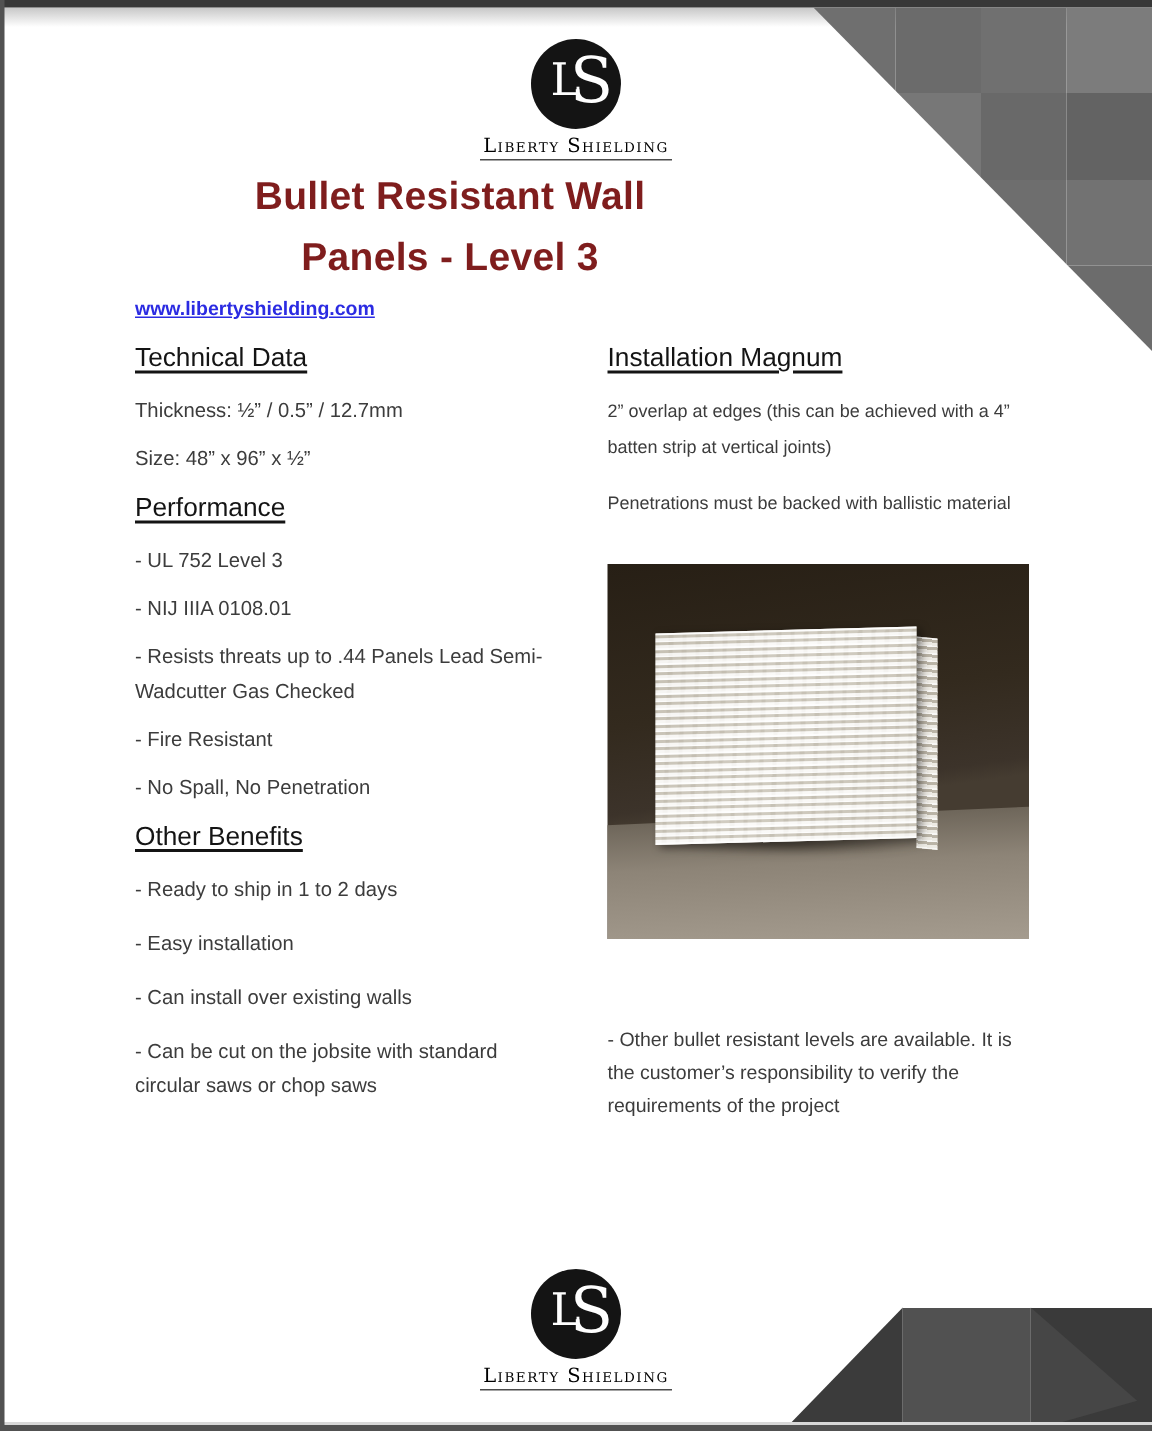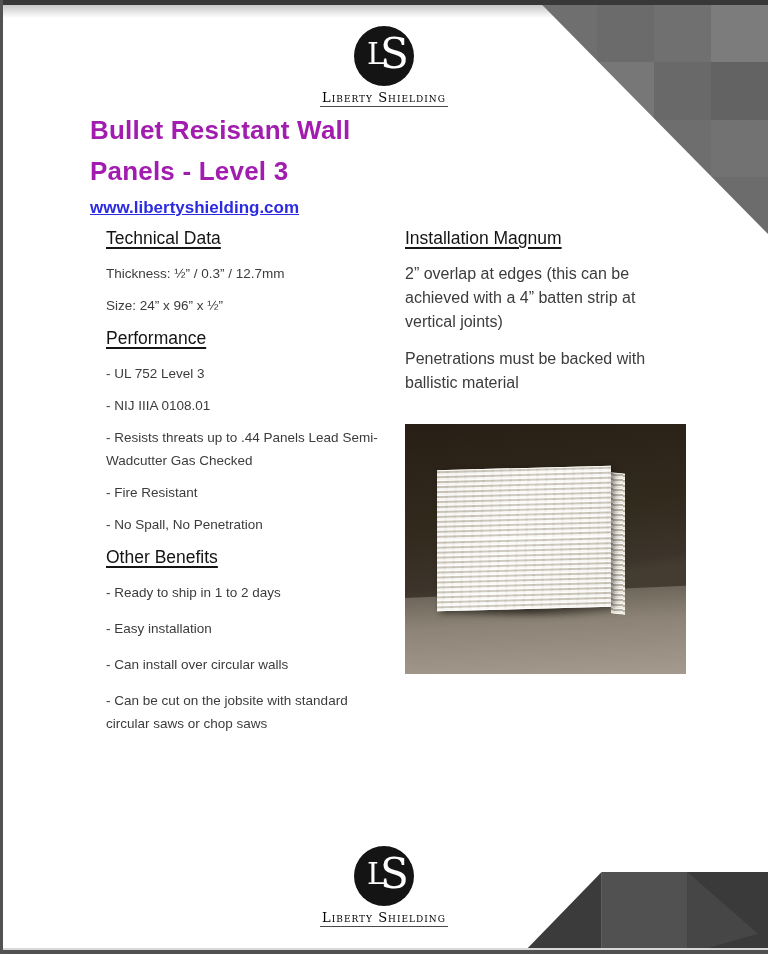--- a/index.html
+++ b/index.html
@@ -52,41 +52,41 @@
   .logo-circle .mono-s { left:26px; top:7px;  font-size:42px; }
   .logo-wordmark {
     display:inline-block; font-family:"DejaVu Serif", serif; font-variant:small-caps;
     font-size:13px; letter-spacing:1px; color:#000000;
     border-bottom:1.5px solid #4a4a4a; padding:0 2px 1px;
   }
 
   
   .title-block { position:absolute; left:90px; top:110px; width:420px; z-index:2; }
   .title-block .title-line {
-    font-size:26px; font-weight:700; color:#a21caf; line-height:41px; letter-spacing:0.2px;
+    font-size:26px; font-weight:700; color:#7f1d1d; line-height:41px; letter-spacing:0.2px;text-align:center;
   }
   .site-link {
-    position:absolute; left:90px; top:198px; font-size:17px; font-weight:700;
+    position:absolute; left:90px; top:198px; font-size:13px; font-weight:700;
     color:#2b2be2; text-decoration:underline; z-index:2;
   }
 
   
   .col { position:absolute; top:226px; z-index:2; }
-  .col-left  { left:90px;  width:276px;margin-left:16px; }
+  .col-left  { left:90px;  width:276px; }
   .col-right { left:405px; width:282px; }
 
   h2.sec-heading {
     font-size:17.5px; font-weight:400; color:#141414; line-height:24px;
     text-decoration:underline; text-underline-offset:3px; text-decoration-thickness:1.5px;
     margin:3px 0 12px;
   }
   .col section:first-child h2.sec-heading { margin-top:0; }
   .col-left p  { font-size:13.5px; line-height:23px; margin:0 0 9px; color:#3c3c3c; }
   .col-left section:last-child p { margin-bottom:13px; }
-  .col-right p { font-size:16px; line-height:24px; margin:0 0 13px; color:#3c3c3c; }
+  .col-right p { font-size:12px; line-height:24px; margin:0 0 13px; color:#3c3c3c; }
   .col-right .note { font-size:13px; line-height:22px; margin:56px 0 0; }
 
   
   .photo {
     position:relative; width:281px; height:250px; margin-top:29px; overflow:hidden;
     background:linear-gradient(172deg, #271f15 0%, #332a1e 38%, #3c332a 58%, #453c31 62%);
   }
   .photo .floor {
     position:absolute; left:-6%; right:-6%; bottom:-8px; height:36%;
     background:linear-gradient(180deg, #6e665a 0%, #8d8477 35%, #a59c8f 100%);
@@ -158,52 +158,53 @@
 
 <div class="title-block">
   <div class="title-line">Bullet Resistant Wall</div>
   <div class="title-line">Panels - Level 3</div>
 </div>
 <a class="site-link" href="#">www.libertyshielding.com</a>
 
 <div class="col col-left">
   <section>
     <h2 class="sec-heading">Technical Data</h2>
-    <p>Thickness: ½” / 0.3” / 12.7mm</p>
-    <p>Size: 24” x 96” x ½”</p>
+    <p>Thickness: ½” / 0.5” / 12.7mm</p>
+    <p>Size: 48” x 96” x ½”</p>
   </section>
   <section>
     <h2 class="sec-heading">Performance</h2>
     <p>- UL 752 Level 3</p>
     <p>- NIJ IIIA 0108.01</p>
     <p>- Resists threats up to .44 Panels Lead Semi-Wadcutter Gas Checked</p>
     <p>- Fire Resistant</p>
     <p>- No Spall, No Penetration</p>
   </section>
   <section>
     <h2 class="sec-heading">Other Benefits</h2>
     <p>- Ready to ship in 1 to 2 days</p>
     <p>- Easy installation</p>
-    <p>- Can install over circular walls</p>
+    <p>- Can install over existing walls</p>
     <p>- Can be cut on the jobsite with standard circular saws or chop saws</p>
   </section>
 </div>
 
 <div class="col col-right">
   <section>
     <h2 class="sec-heading">Installation Magnum</h2>
     <p>2” overlap at edges (this can be achieved with a 4” batten strip at vertical joints)</p>
     <p>Penetrations must be backed with ballistic material</p>
   </section>
   <div class="photo" title="White woven ballistic panel standing upright on a concrete floor against a dark wall">
     <div class="floor"></div>
     <div class="base-shadow"></div>
     <div class="panel-edge"></div>
     <div class="panel"></div>
   </div>
+  <p class="note">- Other bullet resistant levels are available. It is the customer’s responsibility to verify the requirements of the project</p>
 </div>
 
 <div class="logo logo-footer">
   <div class="logo-circle">
     <span class="mono-l">L</span>
     <span class="mono-s">S</span>
   </div>
   <span class="logo-wordmark">Liberty Shielding</span>
 </div>
 

